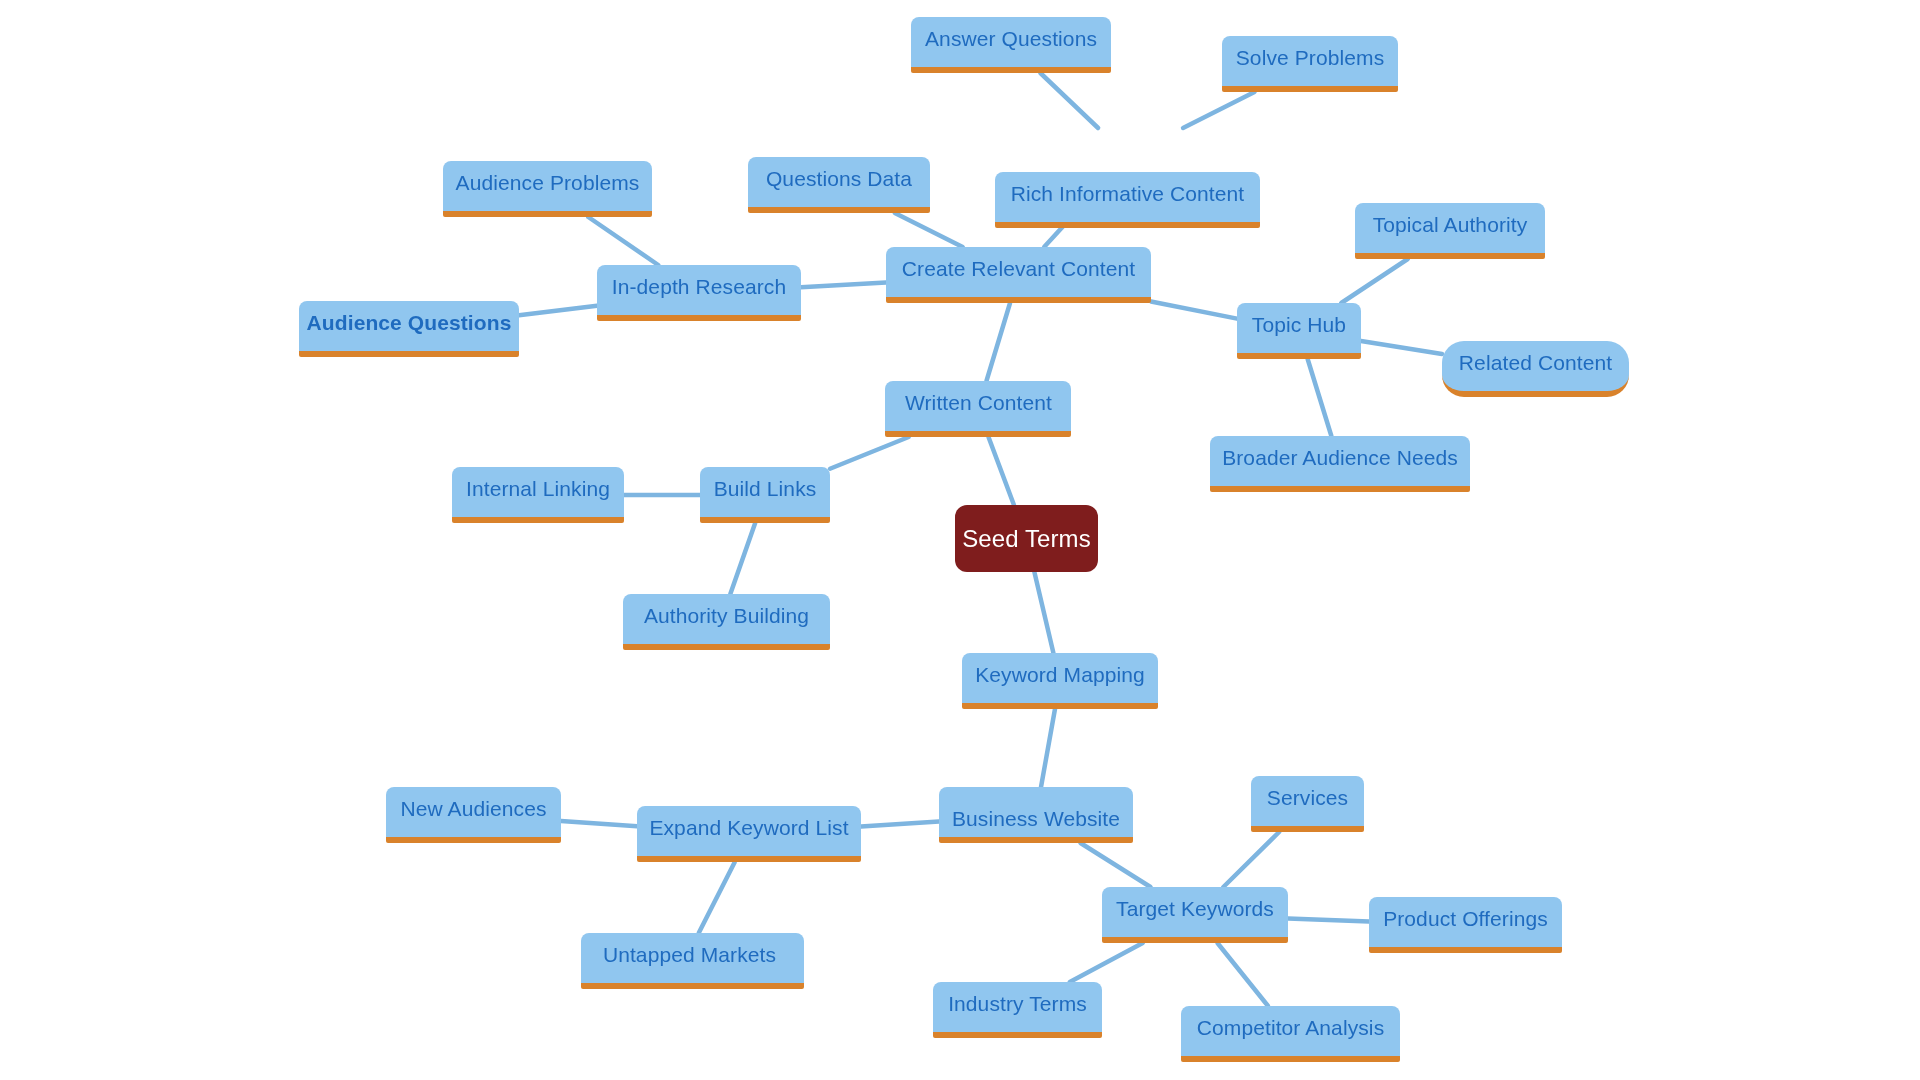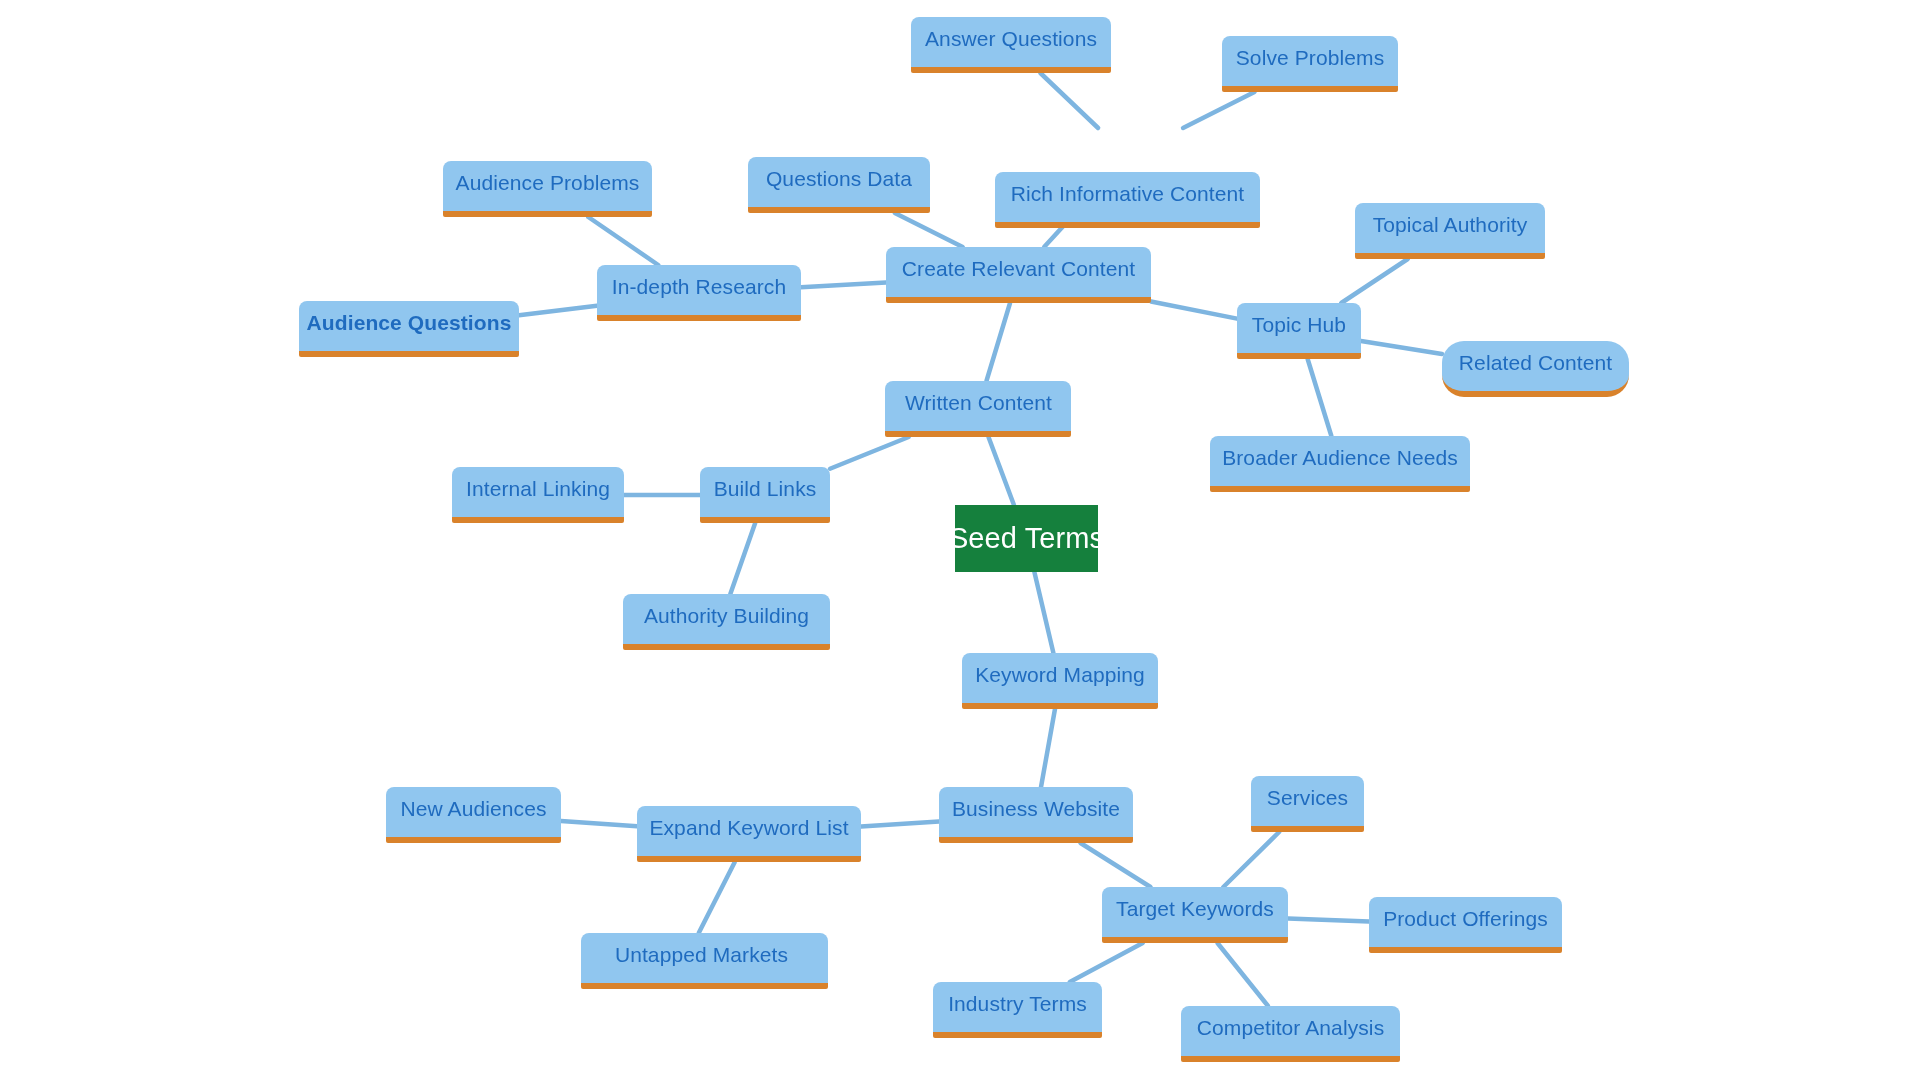--- a/index.html
+++ b/index.html
@@ -46,26 +46,26 @@
     font-size: 21px;
     font-weight: 400;
     letter-spacing: 0.1px;
     line-height: 1.15;
     padding: 0 14px 6px 14px;
     border-bottom: 6px solid #d9822b;
     white-space: nowrap;
     user-select: none;
   }
   .node.root {
-    background: #15803d;
+    background: #7f1d1d;
     color: #ffffff;
     border-bottom: none;
-    border-radius: 0;
+    border-radius: 12px;
     padding-bottom: 0;
-    font-size: 29px;
+    font-size: 24px;
   }
 </style>
 </head>
 <body>
 
 <div id="canvas">
   <svg id="edge-layer" viewBox="0 0 1920 1080" preserveAspectRatio="none">
       <line x1="1013.953667953668" y1="505" x2="988.4864864864865" y2="437" stroke="#7eb5e0" stroke-width="4.5" stroke-linecap="round"></line>
       <line x1="1034.3754385964912" y1="572" x2="1053.4175438596492" y2="653" stroke="#7eb5e0" stroke-width="4.5" stroke-linecap="round"></line>
       <line x1="986.4626865671642" y1="381" x2="1010.0373134328358" y2="303" stroke="#7eb5e0" stroke-width="4.5" stroke-linecap="round"></line>
@@ -141,30 +141,30 @@
       </div>
       <div class="node" style="left: 452px; top: 467px; width: 172px; height: 56px;">
         <span>Internal Linking</span>
       </div>
       <div class="node" style="left: 623px; top: 594px; width: 207px; height: 56px;">
         <span>Authority Building</span>
       </div>
       <div class="node" style="left: 962px; top: 653px; width: 196px; height: 56px; align-items: center;">
         <span>Keyword Mapping</span>
       </div>
-      <div class="node" style="left: 939px; top: 787px; width: 194px; height: 56px;">
+      <div class="node" style="left: 939px; top: 787px; width: 194px; height: 56px; align-items: flex-end;">
         <span>Business Website</span>
       </div>
       <div class="node" style="left: 637px; top: 806px; width: 224px; height: 56px;">
         <span>Expand Keyword List</span>
       </div>
       <div class="node" style="left: 386px; top: 787px; width: 175px; height: 56px;">
         <span>New Audiences</span>
       </div>
-      <div class="node" style="left: 581px; top: 933px; width: 247px; height: 56px; padding-left: 8px;">
+      <div class="node" style="left: 581px; top: 933px; width: 223px; height: 56px; padding-left: 8px;">
         <span>Untapped Markets</span>
       </div>
       <div class="node" style="left: 1102px; top: 887px; width: 186px; height: 56px;">
         <span>Target Keywords</span>
       </div>
       <div class="node" style="left: 1251px; top: 776px; width: 113px; height: 56px;">
         <span>Services</span>
       </div>
       <div class="node" style="left: 1369px; top: 897px; width: 193px; height: 56px;">
         <span>Product Offerings</span>

